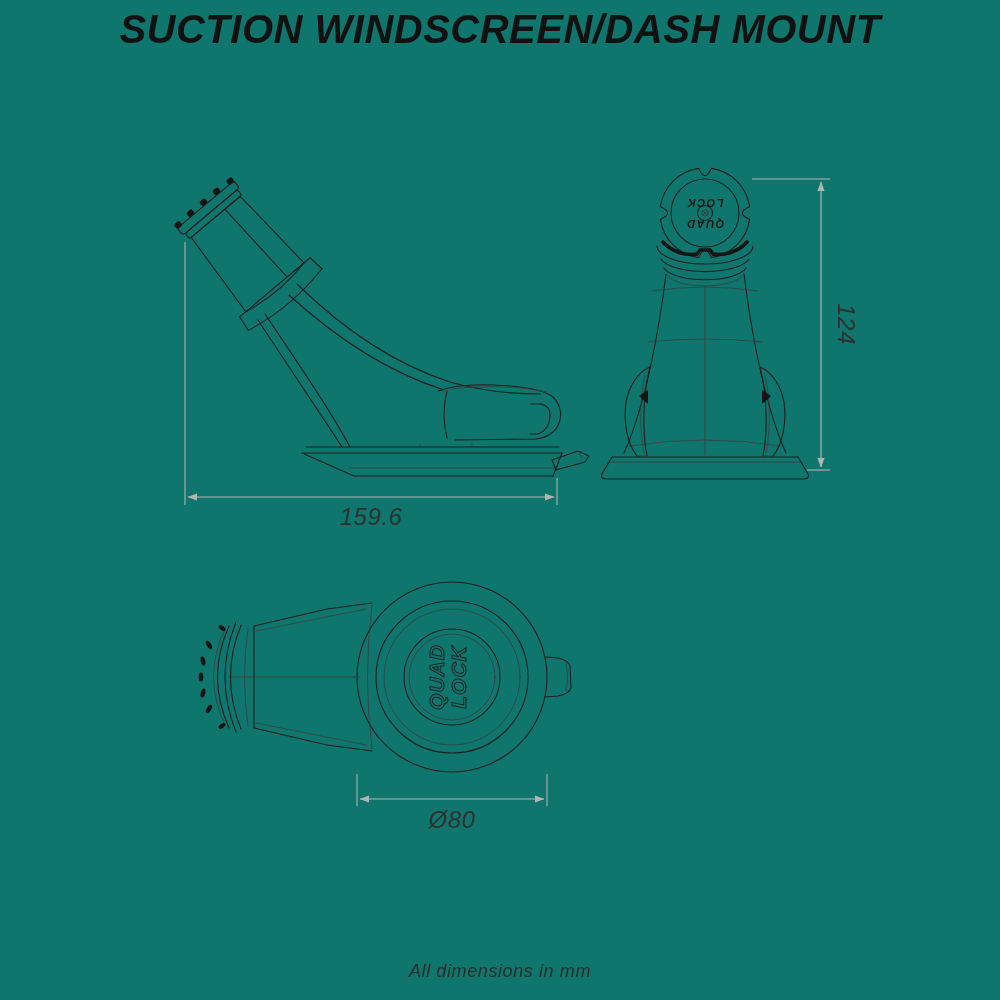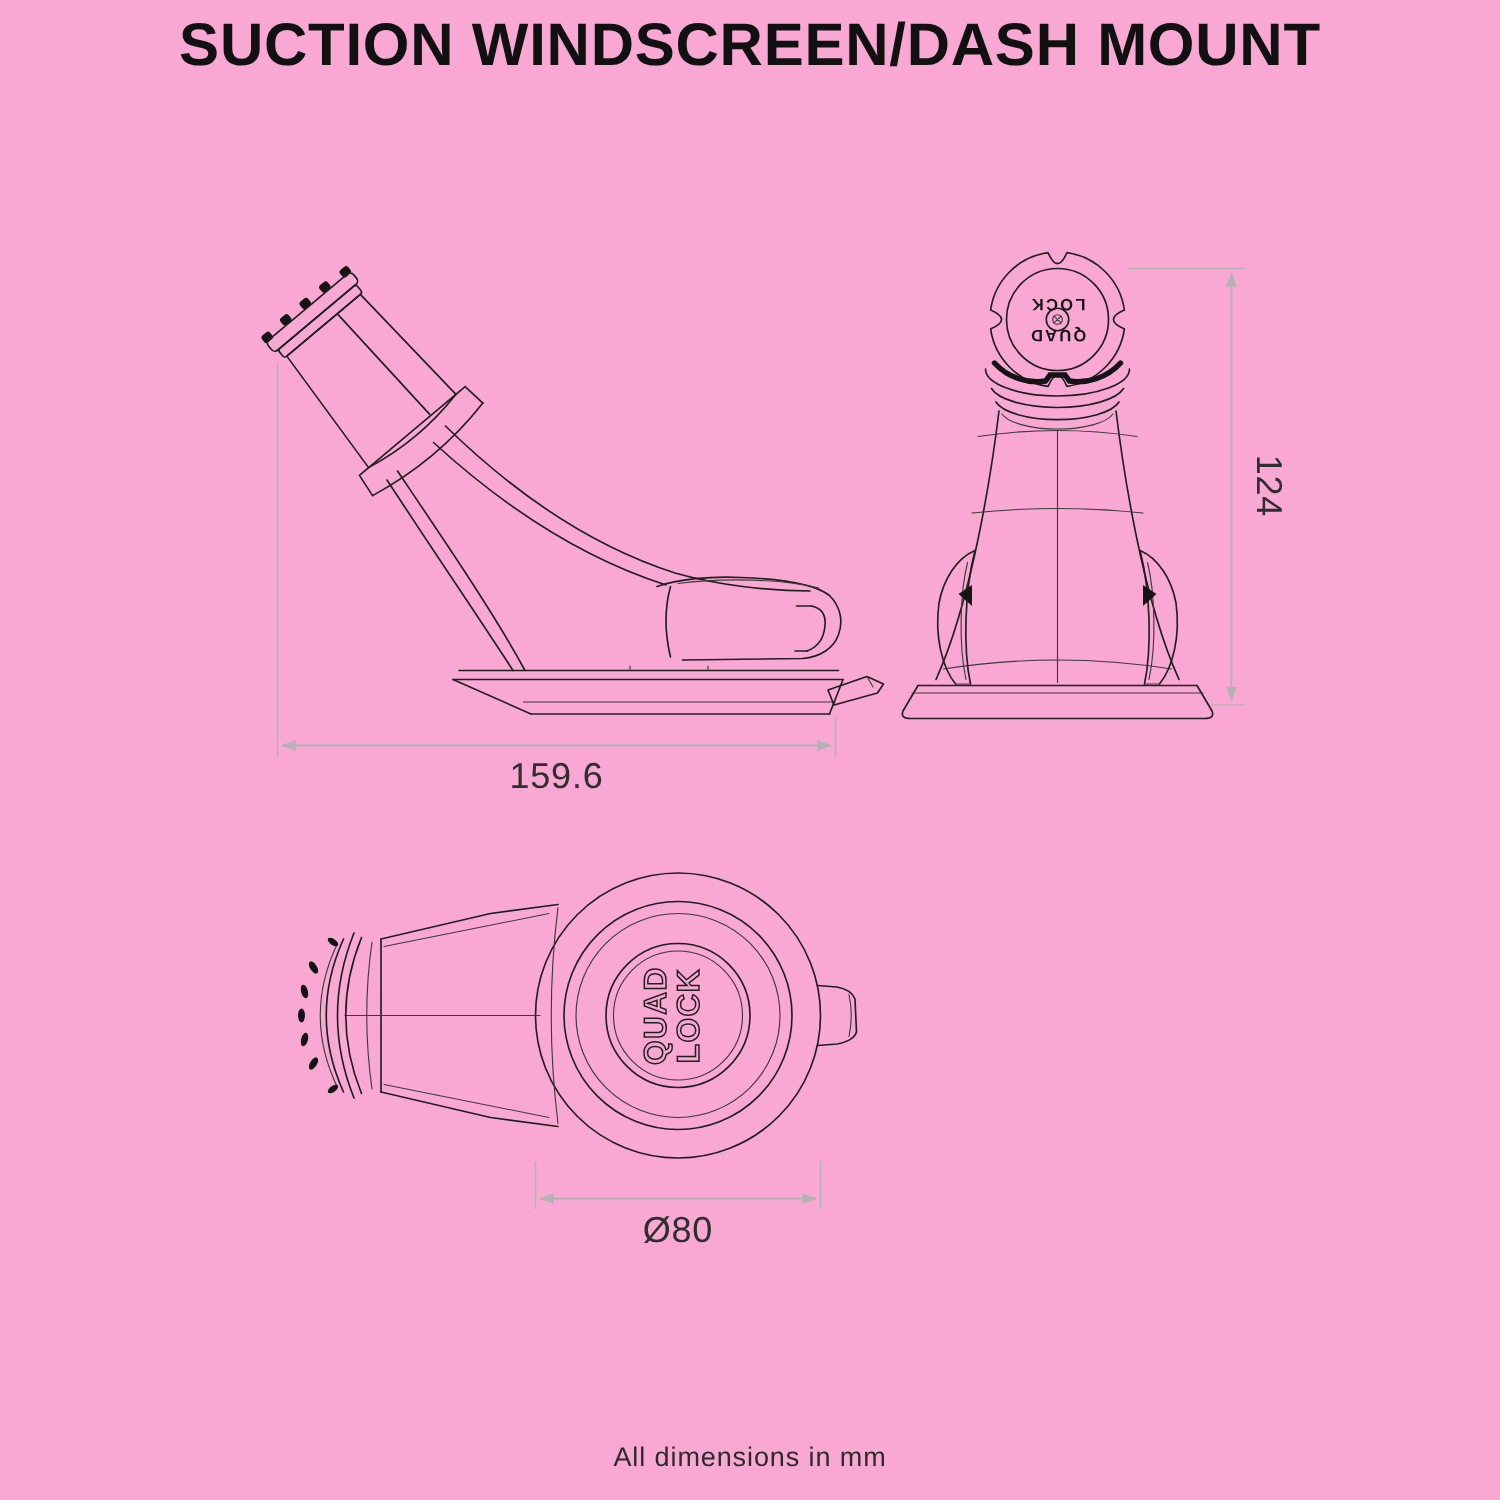--- a/index.html
+++ b/index.html
@@ -1,21 +1,22 @@
 <!DOCTYPE html>
 <html><head>
 <meta charset="utf-8">
 <style>
   html,body{margin:0;padding:0;background:#ffffff;}
   .page{
     position:relative;
     width:1000px;height:1000px;
-    background:#f9a8d4;
+    background:#0f766e;
     font-family:"Liberation Sans", sans-serif;
     overflow:hidden;
+    font-style:italic;
   }
   svg{display:block}
   .title-text{
     font-family:"Liberation Sans", sans-serif;
     font-weight:bold;
     font-size:40px;
     letter-spacing:0.5px;
     fill:#111111;
   }
   .dim-label{

